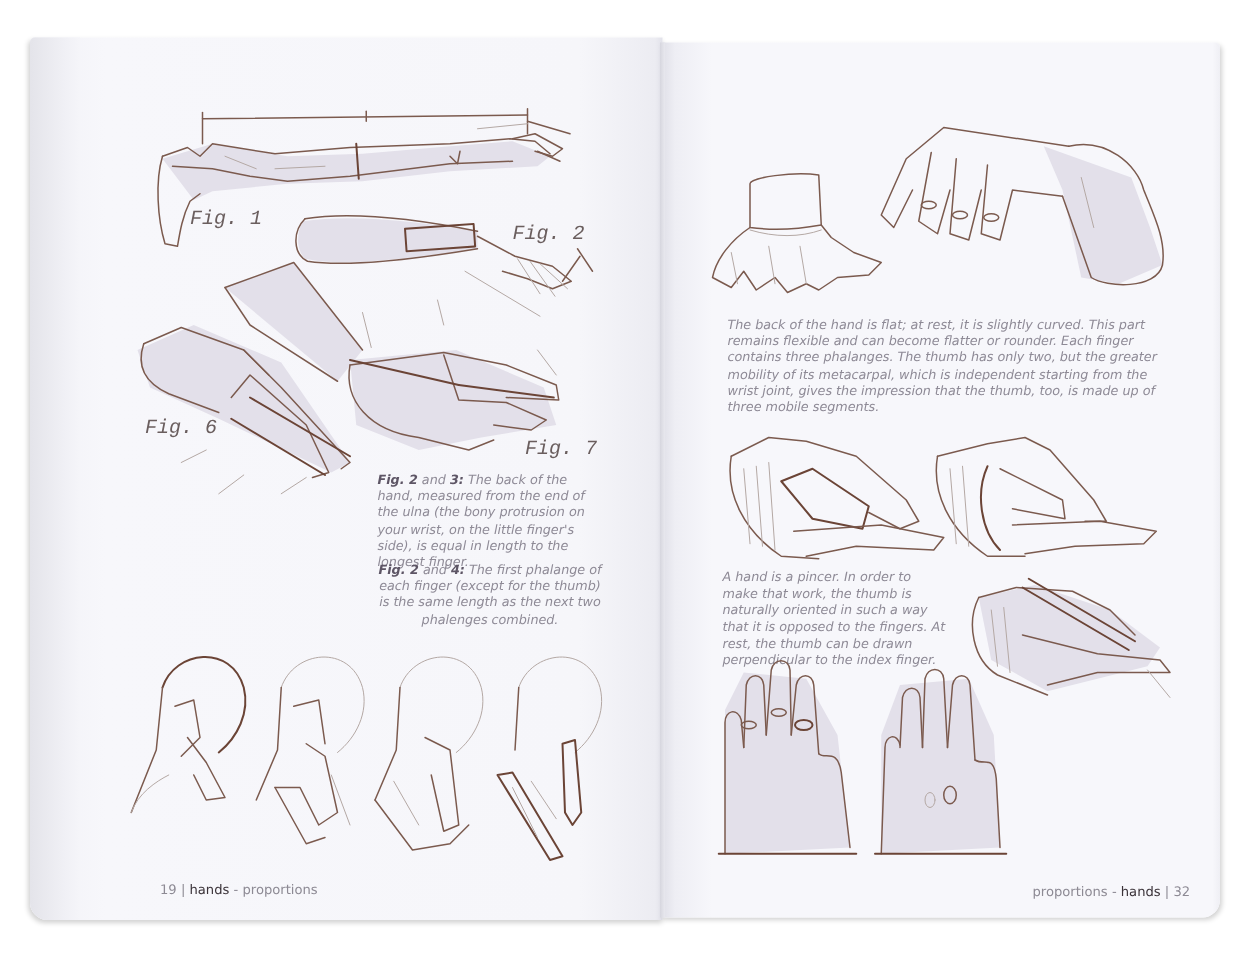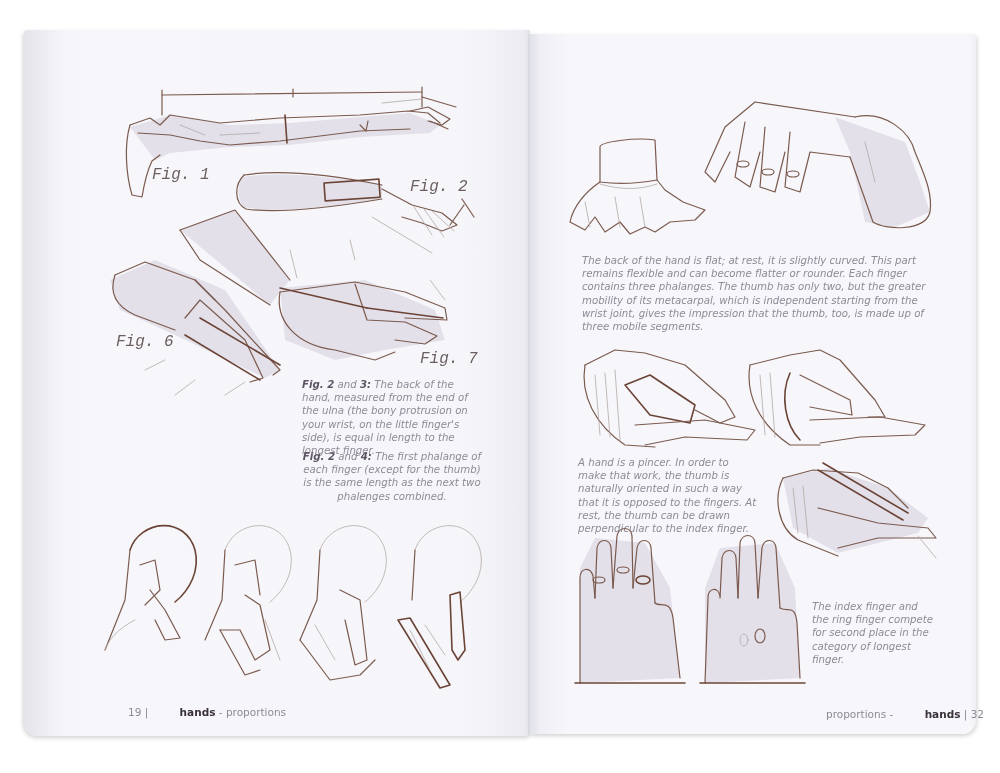--- a/index.html
+++ b/index.html
@@ -31,21 +31,21 @@
   .gutter {
     position:absolute; left:528px; top:34px; width:4px; height:700px;
     background: linear-gradient(90deg,#d6d6de,#e8e8ee);
   }
   .caption {
     position:absolute; font-style:italic; color:#8e8a96; font-size:10.2px; line-height:13.2px;
   }
   .caption b { font-weight:bold; color:#5d5565; font-style:italic; }
   .fig-label { position:absolute; font-style:italic; font-size:16px; color:#6a5e5e;font-family:Liberation Mono, monospace; }
   .folio { position:absolute; font-size:10.5px; color:#8d8a94; }
-  .folio .sec { font-weight:bold; color:#3a3238;margin-left:28px; }
+  .folio .sec { font-weight:normal; color:#3a3238; }
   .folio .bar { color:#8d8a94; }
   svg.draw { position:absolute; overflow:visible; }
   svg.draw path, svg.draw line, svg.draw ellipse, svg.draw rect, svg.draw polyline, svg.draw polygon {
     fill:none; stroke:#7b5a4e; stroke-width:1.2; stroke-linecap:round; stroke-linejoin:round;
   }
   svg.draw .shade { fill:#e3e0ea; stroke:none; }
   svg.draw .light { stroke:#b4a8a4; stroke-width:0.8; }
   svg.draw .dark { stroke:#6b4436; stroke-width:1.6; }
 </style>
 </head>
@@ -243,20 +243,19 @@
       <path d="M20,70 L22,30 C24,20 35,20 36,30 L38,70"></path>
       <path d="M38,70 L40,15 C42,5 54,5 55,15 L58,70"></path>
       <path d="M58,70 L62,20 C64,10 75,10 76,20 L80,80"></path>
       <path d="M80,80 C88,85 95,75 97,95 L100,150"></path>
       <line x1="0" y1="155" x2="105" y2="155" class="dark"></line>
       <ellipse cx="60" cy="108" rx="5" ry="7"></ellipse>
       <ellipse cx="44" cy="112" rx="4" ry="6" class="light"></ellipse>
     </g>
   </svg>
 
-  <div class="caption" style="left:812px;top:600px;width:125px;">The index finger and the ring finger compete for second place in the category of longest finger.</div>
 
   <div class="folio" style="left:826px;top:708px;">
     <span>proportions</span><span> - </span><span class="sec">hands</span>
     <span class="bar">|</span>
     <span>32</span>
   </div>
 </div>
 
 </body></html>

